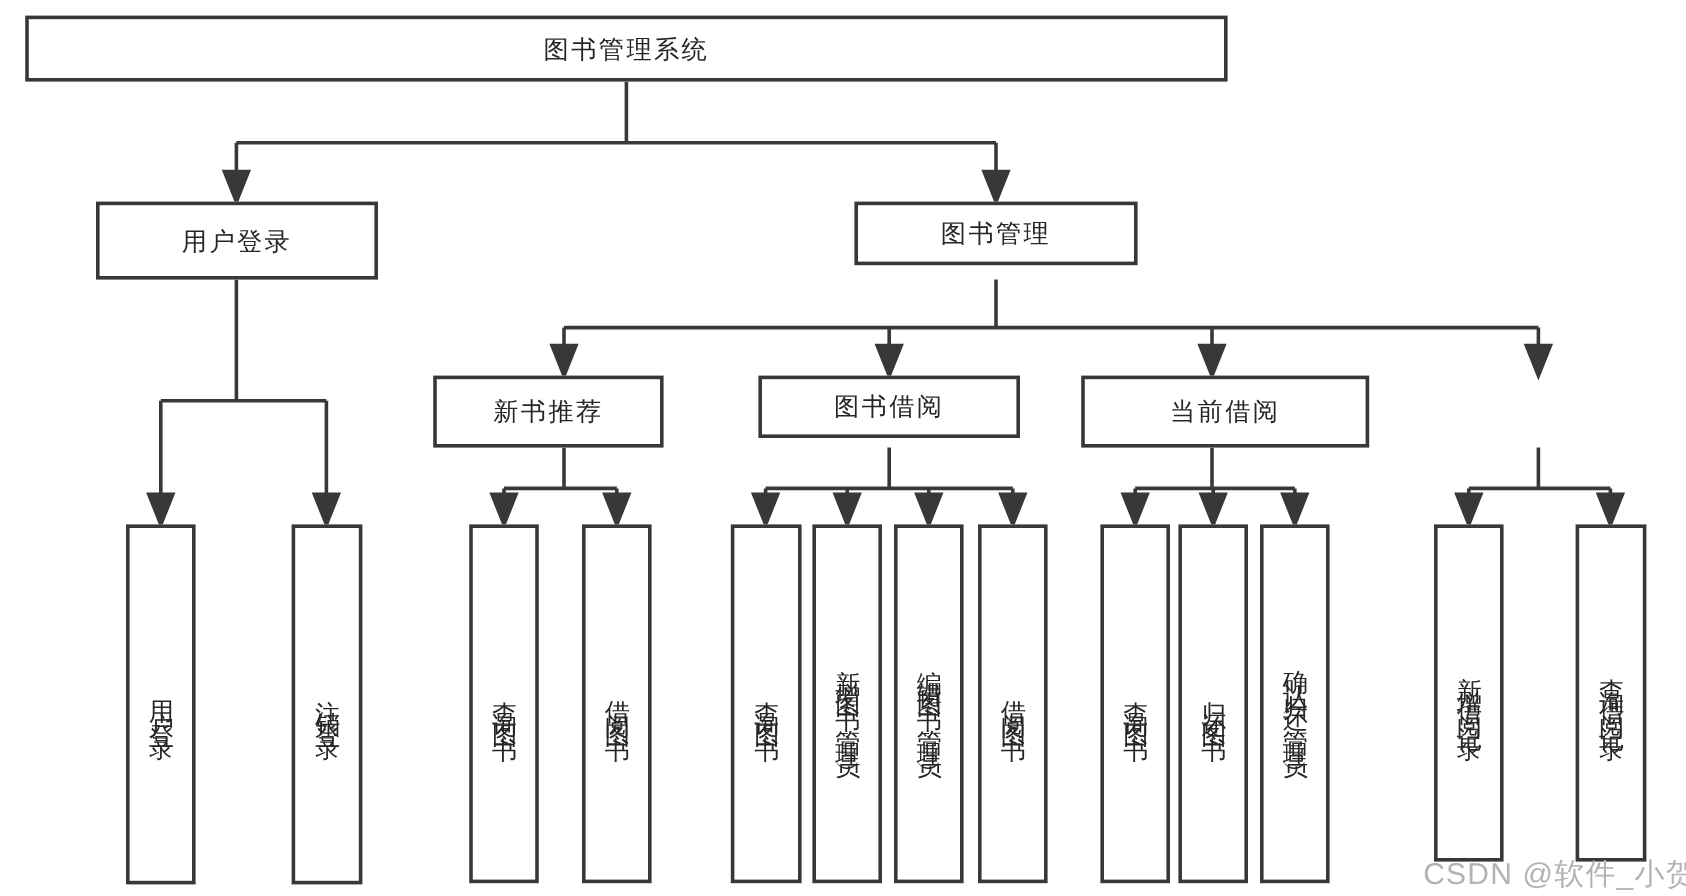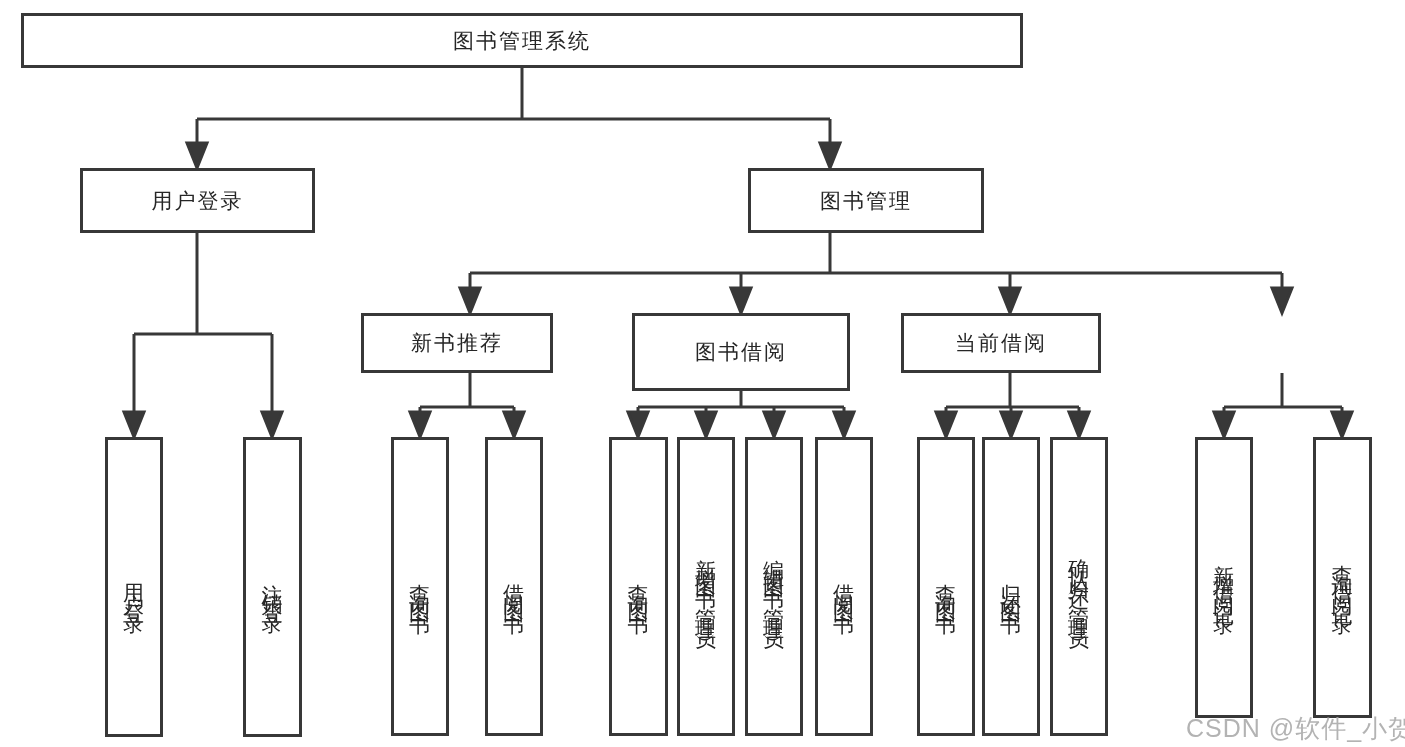--- a/index.html
+++ b/index.html
@@ -81,31 +81,31 @@
     </g>
   </svg>
 
   <div class="node" style="left:21px;top:13px;width:1002px;height:55px">
     <span class="lbl">图书管理系统</span>
   </div>
 
   <div class="node" style="left:80px;top:168px;width:235px;height:65px">
     <span class="lbl">用户登录</span>
   </div>
-  <div class="node" style="left:748px;top:168px;width:236px;height:65px">
+  <div class="node" style="left:712px;top:168px;width:236px;height:53px">
     <span class="lbl">图书管理</span>
   </div>
 
   <div class="node" style="left:361px;top:313px;width:192px;height:60px">
     <span class="lbl">新书推荐</span>
   </div>
-  <div class="node" style="left:632px;top:313px;width:218px;height:78px">
+  <div class="node" style="left:632px;top:313px;width:218px;height:52px">
     <span class="lbl">图书借阅</span>
   </div>
-  <div class="node" style="left:901px;top:313px;width:200px;height:60px">
+  <div class="node" style="left:901px;top:313px;width:240px;height:60px">
     <span class="lbl">当前借阅</span>
   </div>
 
   <div class="node v" style="left:105px;top:437px;width:58px;height:300px">
     <span class="lbl">用户登录</span>
   </div>
   <div class="node v" style="left:243px;top:437px;width:59px;height:300px">
     <span class="lbl">注销登录</span>
   </div>
 

